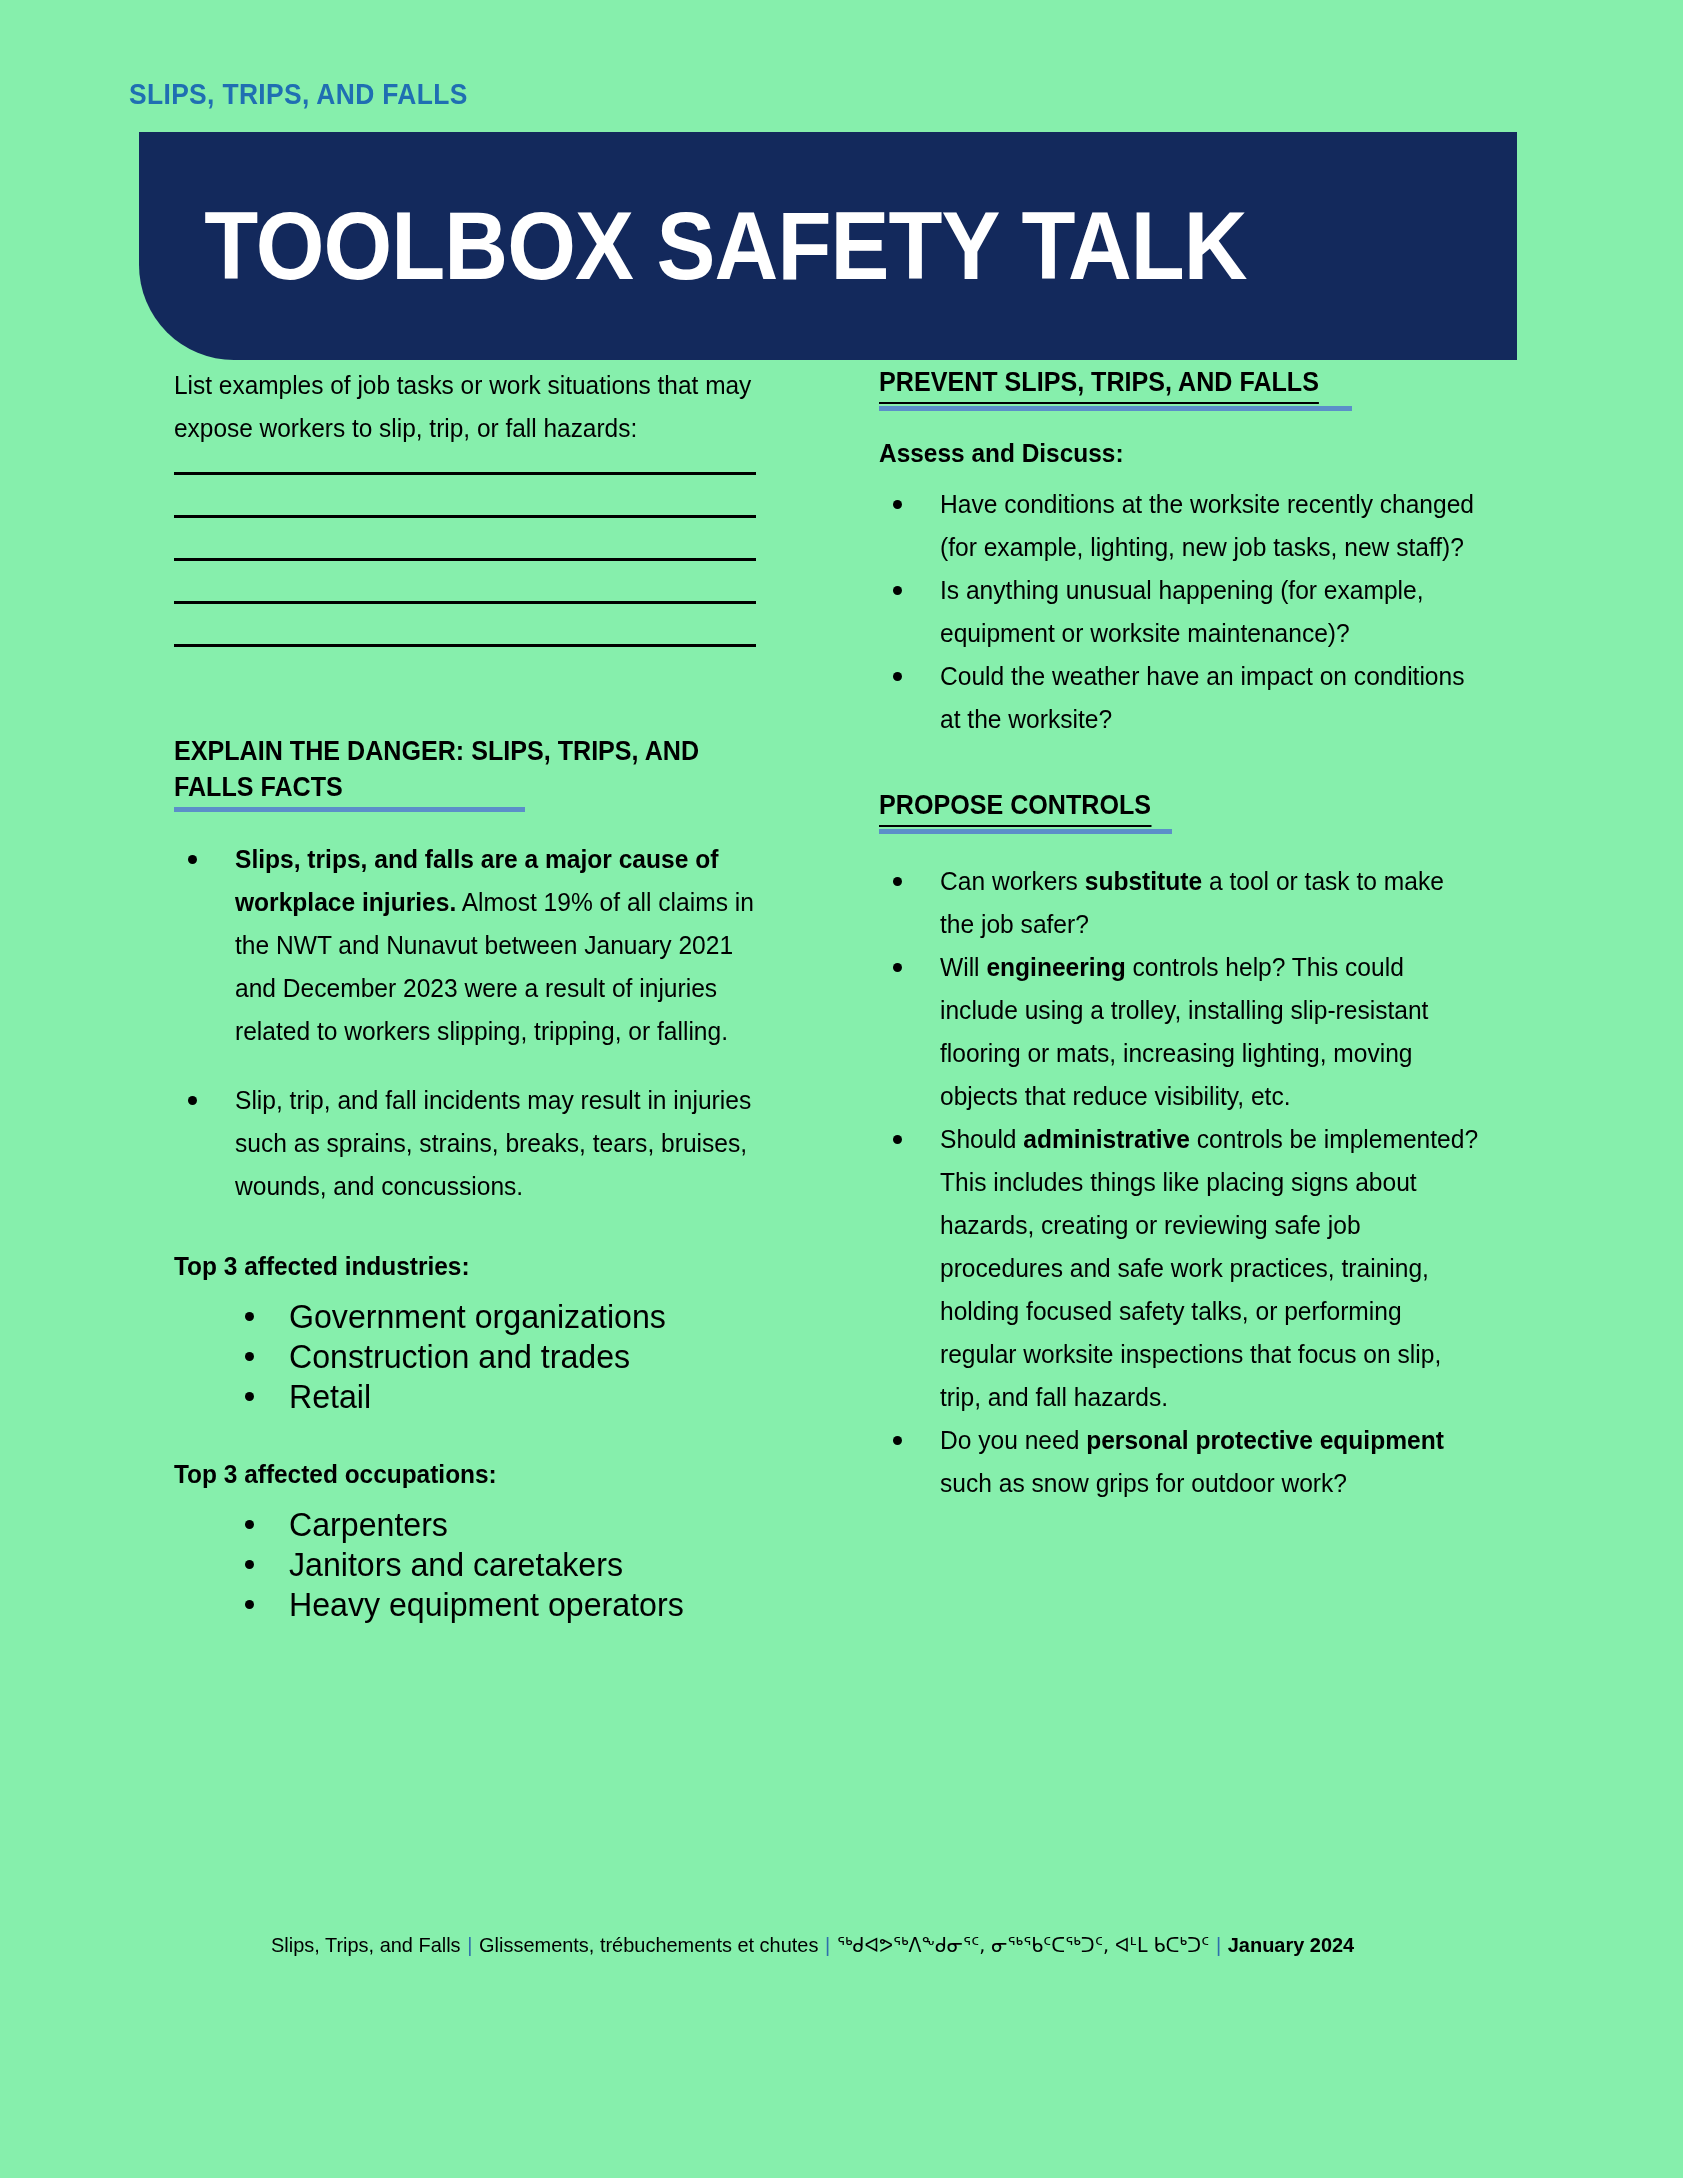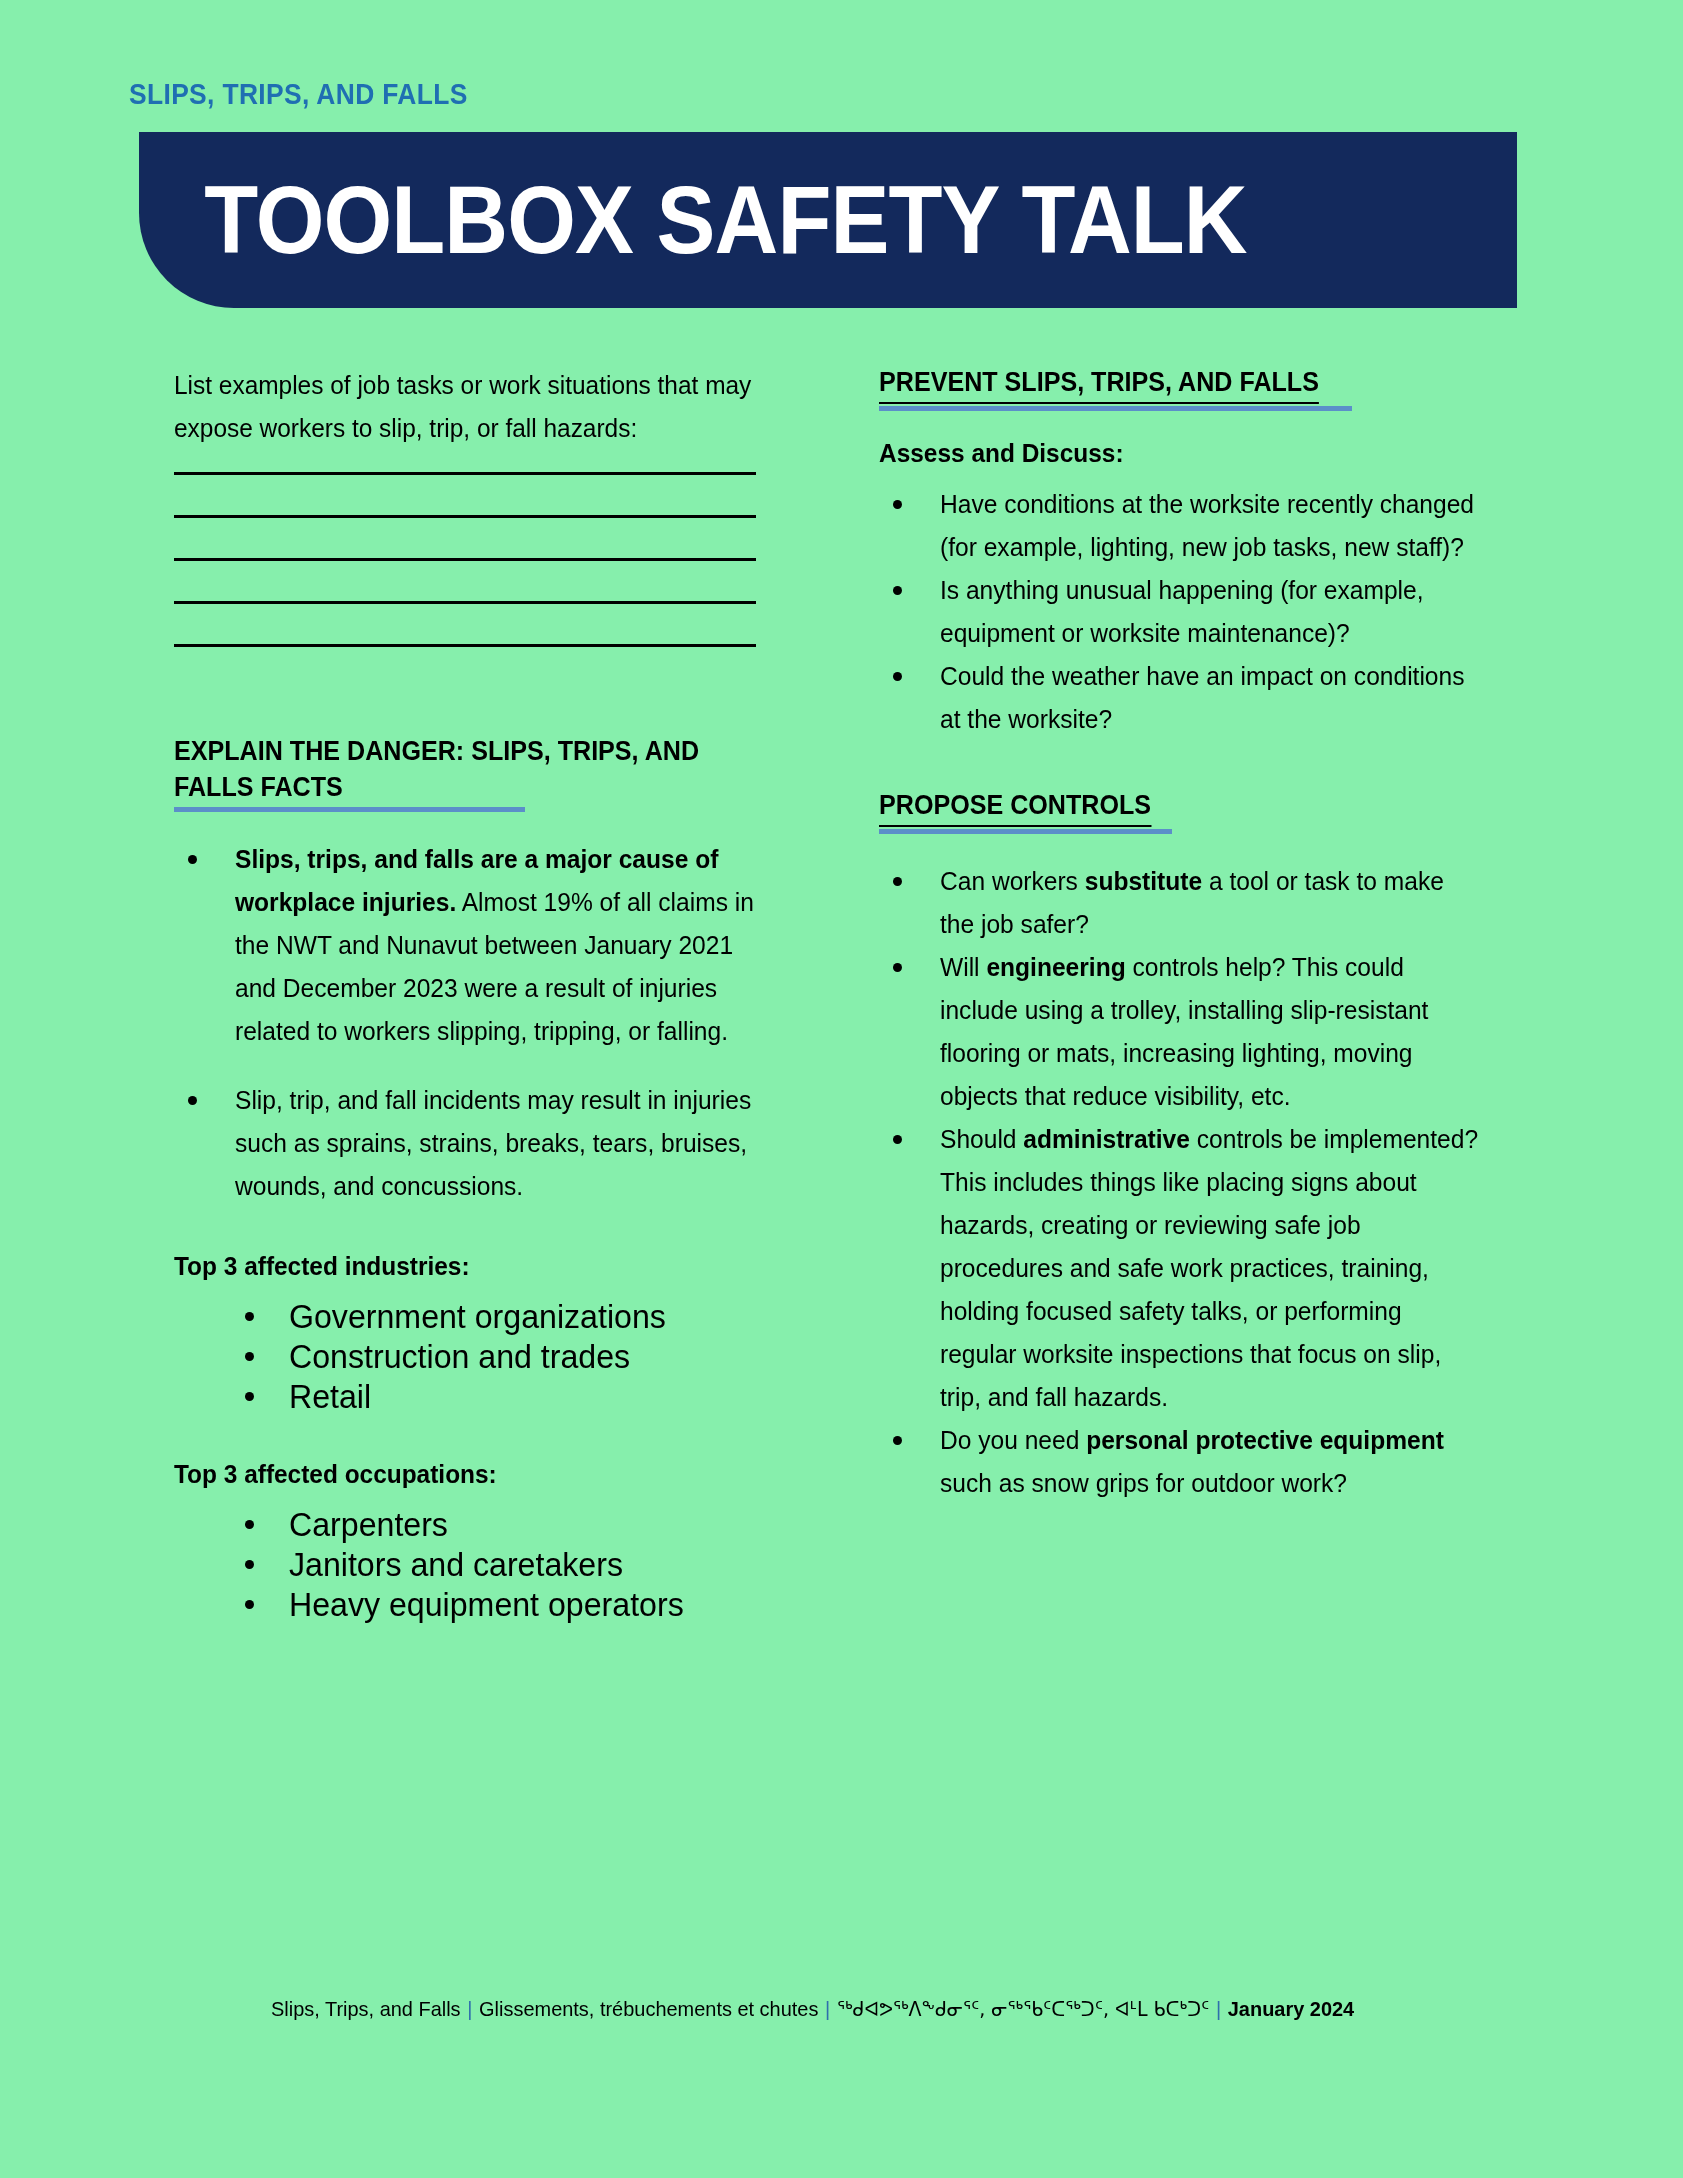--- a/index.html
+++ b/index.html
@@ -35,21 +35,21 @@
     transform: scaleX(0.88);
     transform-origin: left center;
     white-space: nowrap;
   }
 
   .banner {
     position: absolute;
     left: 139px;
     top: 132px;
     width: 1378px;
-    height: 176px;
+    height: 228px;
     background: #13295c;
     border-bottom-left-radius: 95px;
     display: flex;
     align-items: center;
   }
   .banner-title {
     color: #ffffff;
     font-size: 96px;
     font-weight: bold;
     line-height: 1;
@@ -191,21 +191,21 @@
   .sp-26 { height: 26px; }
   .sp-38 { height: 38px; }
   .sp-46 { height: 46px; }
 
   b, strong { font-weight: bold; }
 
   
   .footer {
     position: absolute;
     left: 0;
-    top: 1988px;
+    top: 1924px;
     width: 1683px;
     height: 59px;
   }
   .footer-text {
     position: absolute;
     left: 271px;
     top: 6px;
     font-size: 21px;
     line-height: 30px;
     white-space: nowrap;

